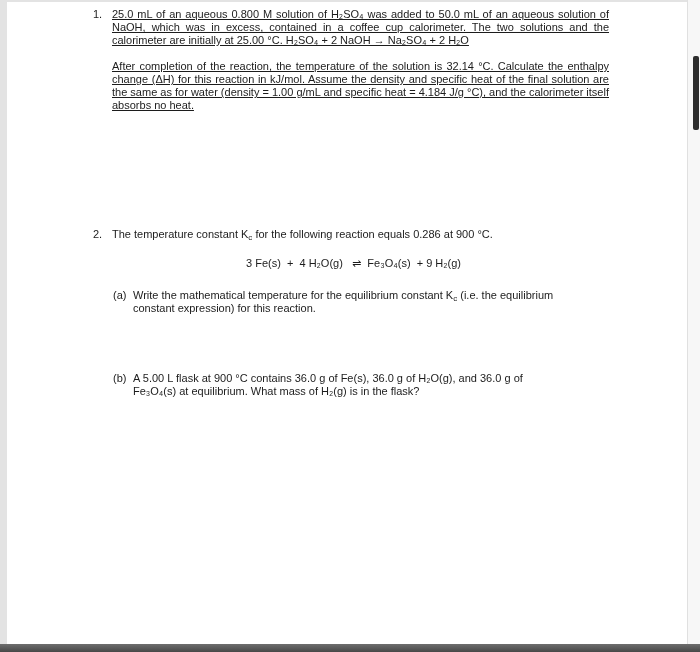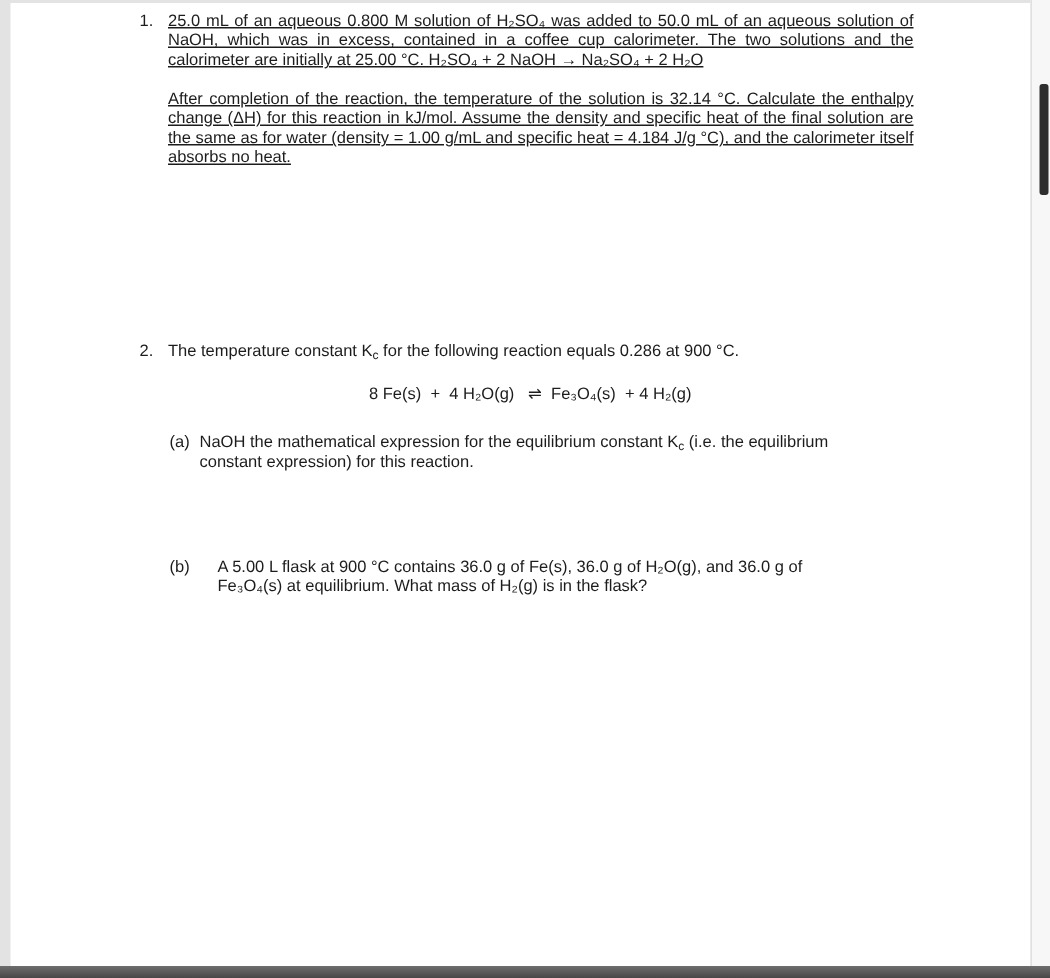--- a/index.html
+++ b/index.html
@@ -56,21 +56,21 @@
     display: flex;
     align-items: flex-start;
   }
   .part-label {
     width: 20px;
     flex: 0 0 20px;
   }
   .part-a { top: 287px; left: 106px; }
   .part-a .part-text { width: 456px; }
   .part-b { top: 370px; left: 106px; }
-  .part-b .part-text { width: 436px; margin-left: 12px; }
+  .part-b .part-text { width: 436px; }
   sub.subc {
     font-size: 8px;
     line-height: 0;
     vertical-align: -2px;
   }
   .scrollbar-track {
     position: absolute;
     right: 0;
     top: 0;
     width: 13px;
@@ -108,25 +108,25 @@
         <p>25.0 mL of an aqueous 0.800 M solution of H₂SO₄ was added to 50.0 mL of an aqueous solution of NaOH, which was in excess, contained in a coffee cup calorimeter. The two solutions and the calorimeter are initially at 25.00 °C. H₂SO₄ + 2 NaOH → Na₂SO₄ + 2 H₂O</p>
         <p>After completion of the reaction, the temperature of the solution is 32.14 °C. Calculate the enthalpy change (ΔH) for this reaction in kJ/mol. Assume the density and specific heat of the final solution are the same as for water (density = 1.00 g/mL and specific heat = 4.184 J/g °C), and the calorimeter itself absorbs no heat.</p>
       </div>
     </div>
 
     <div class="question q2">
       <div class="qnum">2.</div>
       <div class="qbody"><span>The temperature constant K</span><sub class="subc">c</sub><span> for the following reaction equals 0.286 at 900 °C.</span></div>
     </div>
 
-    <div class="equation">8 Fe(s)  +  4 H₂O(g)   ⇌  Fe₃O₄(s)  + 4 H₂(g)</div>
+    <div class="equation">3 Fe(s)  +  4 H₂O(g)   ⇌  Fe₃O₄(s)  + 9 H₂(g)</div>
 
     <div class="part part-a">
       <span class="part-label">(a)</span>
-      <span class="part-text"><span>NaOH the mathematical expression for the equilibrium constant K</span><sub class="subc">c</sub><span> (i.e. the equilibrium constant expression) for this reaction.</span></span>
+      <span class="part-text"><span>Write the mathematical temperature for the equilibrium constant K</span><sub class="subc">c</sub><span> (i.e. the equilibrium constant expression) for this reaction.</span></span>
     </div>
 
     <div class="part part-b">
       <span class="part-label">(b)</span>
       <span class="part-text">A 5.00 L flask at 900 °C contains 36.0 g of Fe(s), 36.0 g of H₂O(g), and 36.0 g of Fe₃O₄(s) at equilibrium. What mass of H₂(g) is in the flask?</span>
     </div>
 
   </div>
 
   <div class="scrollbar-track">

